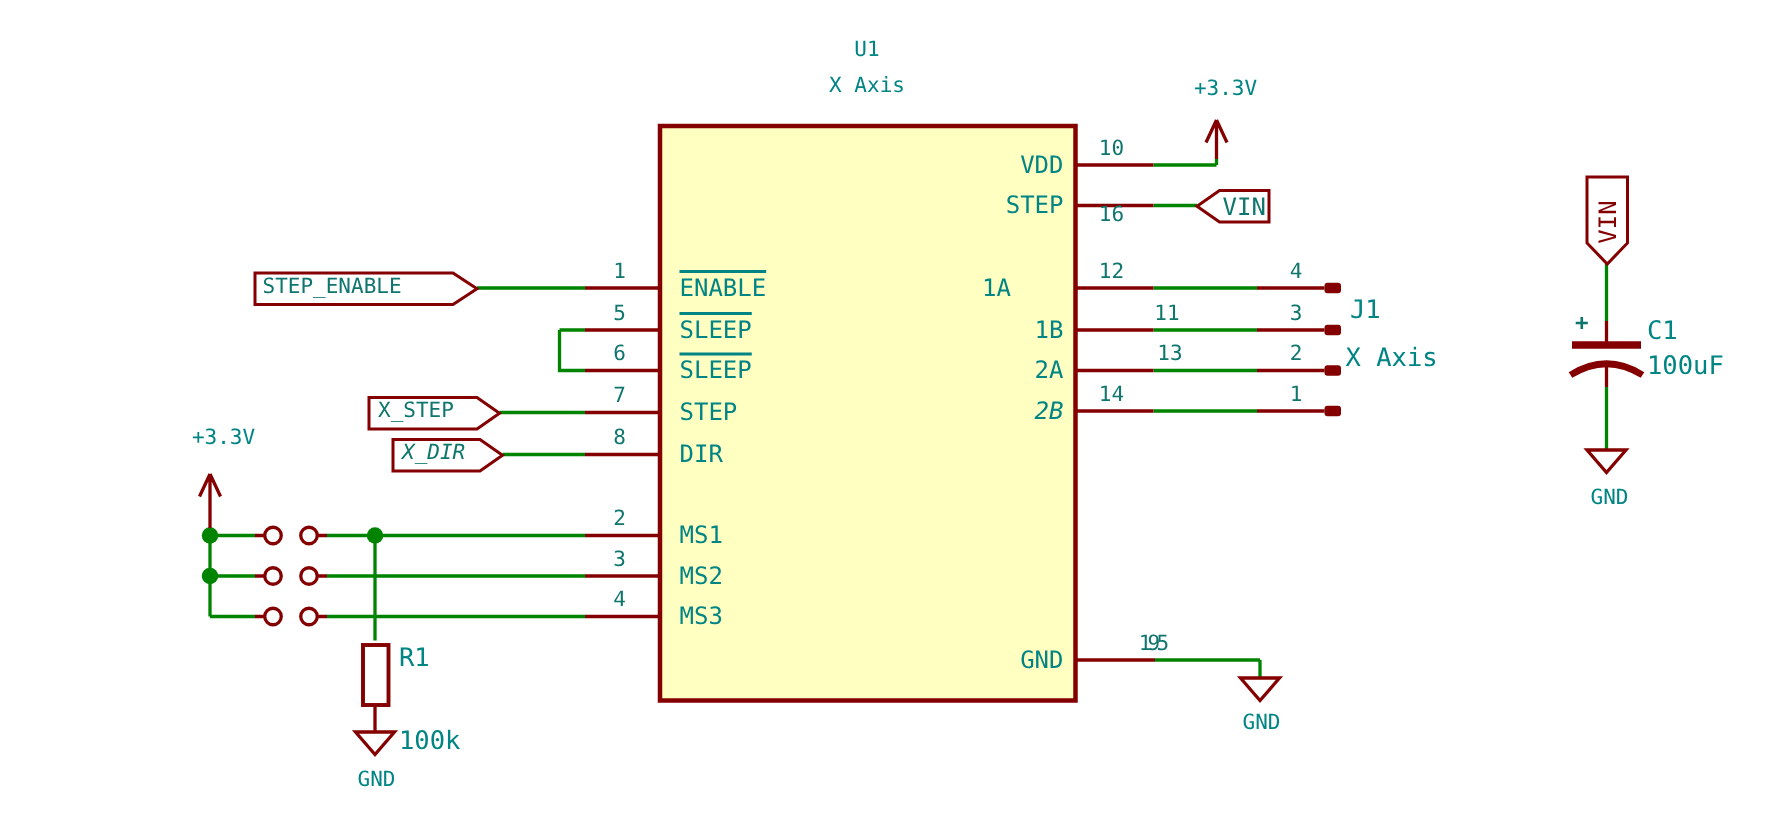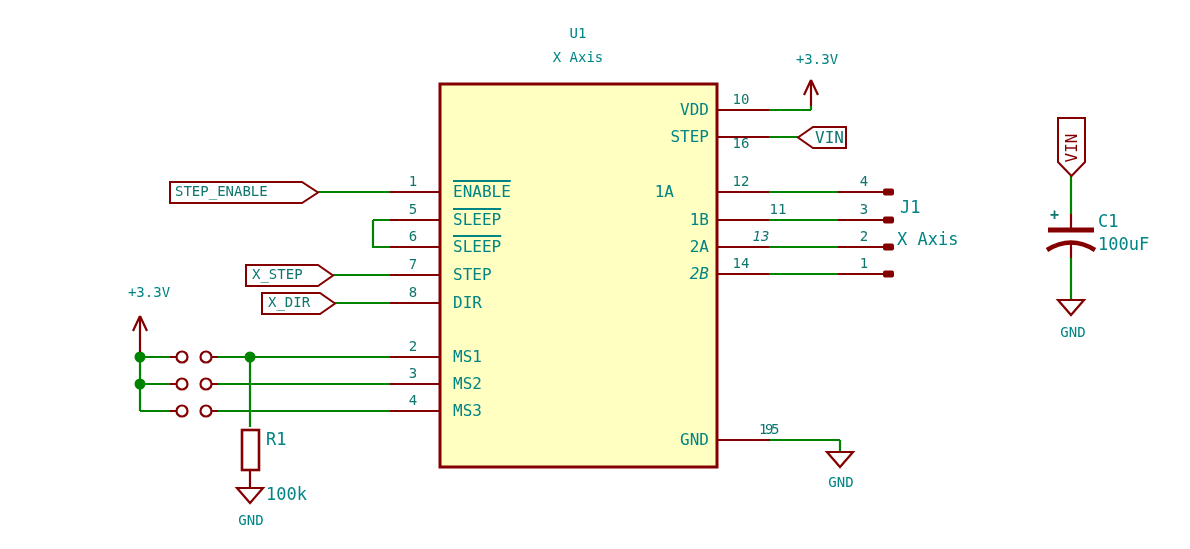--- a/index.html
+++ b/index.html
@@ -124,35 +124,35 @@
   <div class="t red f14 cx" style="left:413px;top:257px;">7</div>
   <div class="t red f14 cx" style="left:413px;top:285px;">8</div>
   <div class="t red f14 cx" style="left:413px;top:339px;">2</div>
   <div class="t red f14 cx" style="left:413px;top:366px;">3</div>
   <div class="t red f14 cx" style="left:413px;top:393px;">4</div>
 
   <div class="t red f14 cx" style="left:741px;top:92px;">10</div>
   <div class="t red f14 cx" style="left:741px;top:136px;">16</div>
   <div class="t red f14 cx" style="left:741px;top:174px;">12</div>
   <div class="t red f14 cx" style="left:741px;top:202px;margin-left:37px;">11</div>
-  <div class="t red f14 cx" style="left:761px;top:229px;font-style:italic;">13</div>
+  <div class="t red f14 cx" style="left:780px;top:229px;">13</div>
   <div class="t red f14 cx" style="left:741px;top:256px;">14</div>
   <div class="t red f14 cx tight" style="left:744px;top:422px;margin-left:24px;">195</div>
 
   <div class="t red f14 cx" style="left:864px;top:174px;">4</div>
   <div class="t red f14 cx" style="left:864px;top:202px;">3</div>
   <div class="t red f14 cx" style="left:864px;top:229px;">2</div>
   <div class="t red f14 cx" style="left:864px;top:256px;">1</div>
 
   <div class="t teal f17" style="left:900px;top:199px;">J1</div>
   <div class="t teal f17" style="left:897px;top:231px;">X Axis</div>
 
   <div class="t red f18" style="left:175px;top:184px;">STEP_ENABLE</div>
   <div class="t red f18" style="left:252px;top:267px;">X_STEP</div>
-  <div class="t red f18" style="left:268px;top:295px;">X_DIR</div>
+  <div class="t red f18" style="left:268px;top:295px;font-style:italic;">X_DIR</div>
   <div class="t red f16" style="left:815px;top:130px;">VIN</div>
 
   <div class="t teal f18 cx" style="left:149px;top:285px;">+3.3V</div>
   <div class="t teal f18 cx" style="left:817px;top:52px;">+3.3V</div>
   <div class="t teal f18 cx" style="left:251px;top:513px;">GND</div>
   <div class="t teal f18 cx" style="left:841px;top:475px;">GND</div>
   <div class="t teal f18 cx" style="left:1073px;top:325px;">GND</div>
 
   <div class="t teal f17" style="left:266px;top:431px;">R1</div>
   <div class="t teal f17" style="left:266px;top:454px;margin-top:32px;">100k</div>

